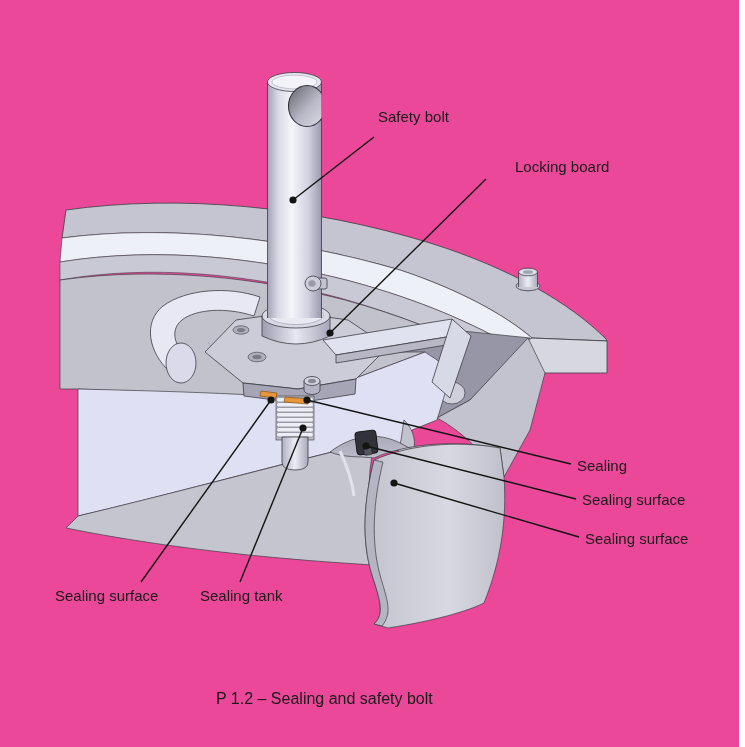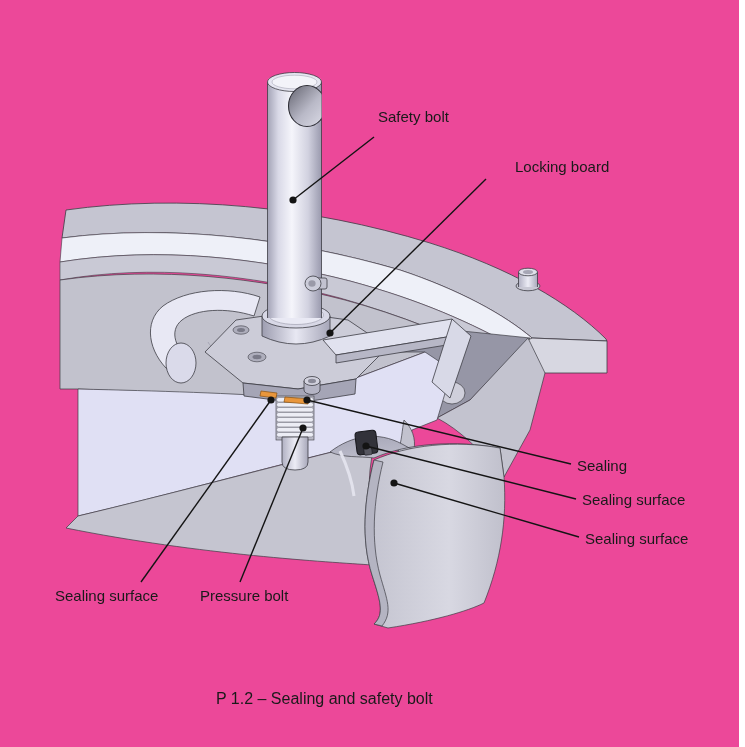--- a/index.html
+++ b/index.html
@@ -219,16 +219,16 @@
   <div class="part-label" style="left:515px;top:158px">Locking board</div>
 
   <div class="part-label" style="left:577px;top:457px">Sealing</div>
 
   <div class="part-label" style="left:582px;top:491px">Sealing surface</div>
 
   <div class="part-label" style="left:585px;top:530px">Sealing surface</div>
 
   <div class="part-label" style="left:55px;top:587px">Sealing surface</div>
 
-  <div class="part-label" style="left:200px;top:587px">Pressure bolt</div>
+  <div class="part-label" style="left:200px;top:587px">Sealing tank</div>
 
   <div class="caption">P 1.2 – Sealing and safety bolt</div>
 </div>
 
 </body></html>

